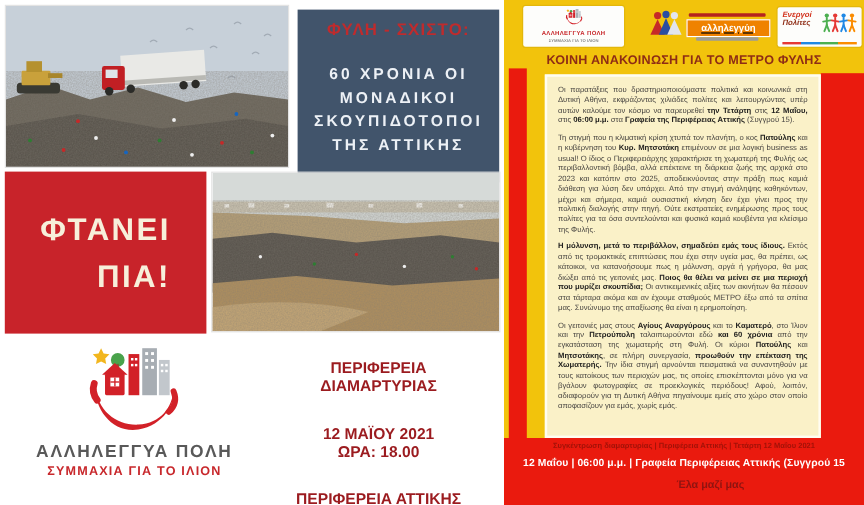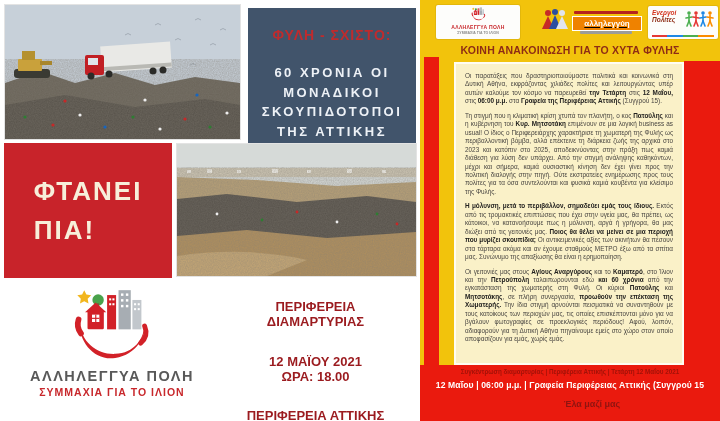--- a/index.html
+++ b/index.html
@@ -7,29 +7,29 @@
        font-family:"Liberation Sans",sans-serif;}
   .abs{position:absolute;}
 
   
   .lp{left:0;top:0;width:420px;height:421px;background:#fff;}
   .photo{border:1px solid #e3e3e3;box-sizing:border-box;overflow:hidden;}
   .photo1{left:4px;top:4px;width:237px;height:136px;}
   .photo2{left:176px;top:143px;width:241px;height:134px;}
 
   .headline-box{left:248px;top:8px;width:168px;height:144px;background:#41546b;
-    box-sizing:border-box;padding:19px 8px 0;text-align:center;}
+    box-sizing:border-box;padding:8px 8px 0;text-align:center;}
   .kicker{color:#bf2b2d;font-weight:bold;font-size:14px;letter-spacing:1px;}
   .headline{color:#edf1f6;font-weight:bold;font-size:13px;letter-spacing:2.5px;
     line-height:1.5;margin-top:20px;}
 
   .slogan-box{left:4px;top:143px;width:168px;height:135px;background:#c8232a;
     display:flex;align-items:center;justify-content:center;}
   .slogan{color:#f7efda;font-weight:bold;font-size:26px;letter-spacing:2px;
-    line-height:1.5;text-align:left;white-space:pre-line;}
+    line-height:1.5;text-align:right;white-space:pre-line;}
 
   .logo-wrap{left:14px;top:282px;width:196px;text-align:center;}
   .logo-name{font-size:14.5px;font-weight:bold;color:#595959;letter-spacing:1.5px;margin-top:2px;}
   .logo-sub{font-size:10.5px;font-weight:bold;color:#c8282c;letter-spacing:1px;margin-top:2px;}
 
   .event{left:211px;top:299px;width:209px;text-align:center;color:#9b1b1f;
     font-weight:bold;font-size:13px;line-height:1.18;}
   .pre{white-space:pre-line;}
   .event .gap{margin-top:24px;}
 
@@ -283,21 +283,21 @@
             <line x1="25" y1="5" x2="25" y2="11"></line>
             <line x1="22" y1="7" x2="28" y2="8"></line>
             <line x1="25" y1="11" x2="23" y2="16"></line>
             <line x1="25" y1="11" x2="27" y2="16"></line>
           </g>
       </g>
     </svg>
     <div class="t3bar"></div>
   </div>
 
-  <div class="abs rp-title">ΚΟΙΝΗ ΑΝΑΚΟΙΝΩΣΗ ΓΙΑ ΤΟ ΧΥΤΑ ΦΥΛΗΣ</div>
+  <div class="abs rp-title">ΚΟΙΝΗ ΑΝΑΚΟΙΝΩΣΗ ΓΙΑ ΤΟ ΜΕΤΡΟ ΦΥΛΗΣ</div>
 
   <div class="abs panel">
       <p><span>Οι παρατάξεις που δραστηριοποιούμαστε πολιτικά και κοινωνικά στη Δυτική Αθήνα, εκφράζοντας χιλιάδες πολίτες και λειτουργώντας υπέρ αυτών καλούμε τον κόσμο να παρευρεθεί </span><span class="b">την Τετάρτη</span><span> στις </span><span class="b">12 Μαΐου,</span><span> στις </span><span class="b">06:00 μ.μ.</span><span> στα </span><span class="b">Γραφεία της Περιφέρειας Αττικής</span><span> (Συγγρού 15).</span></p>
       <p><span>Τη στιγμή που η κλιματική κρίση χτυπά τον πλανήτη, ο κος </span><span class="b">Πατούλης</span><span> και η κυβέρνηση του </span><span class="b">Κυρ. Μητσοτάκη</span><span> επιμένουν σε μια λογική business as usual! Ο ίδιος ο Περιφερειάρχης χαρακτήρισε τη χωματερή της Φυλής ως περιβαλλοντική βόμβα, αλλά επέκτεινε τη διάρκεια ζωής της αρχικά στο 2023 και κατόπιν στο 2025, αποδεικνύοντας στην πράξη πως καμιά διάθεση για λύση δεν υπάρχει. Από την στιγμή ανάληψης καθηκόντων, μέχρι και σήμερα, καμιά ουσιαστική κίνηση δεν έχει γίνει προς την πολιτική διαλογής στην πηγή. Ούτε εκστρατείες ενημέρωσης προς τους πολίτες για τα όσα συντελούνται και φυσικά καμιά κουβέντα για κλείσιμο της Φυλής.</span></p>
       <p><span class="b">Η μόλυνση, μετά το περιβάλλον, σημαδεύει εμάς τους ίδιους.</span><span> Εκτός από τις τρομακτικές επιπτώσεις που έχει στην υγεία μας, θα πρέπει, ως κάτοικοι, να κατανοήσουμε πως η μόλυνση, αργά ή γρήγορα, θα μας διώξει από τις γειτονιές μας. </span><span class="b">Ποιος θα θέλει να μείνει σε μια περιοχή που μυρίζει σκουπίδια;</span><span> Οι αντικειμενικές αξίες των ακινήτων θα πέσουν στα τάρταρα ακόμα και αν έχουμε σταθμούς ΜΕΤΡΟ έξω από τα σπίτια μας. Συνώνυμο της απαξίωσης θα είναι η ερημοποίηση.</span></p>
       <p><span>Οι γειτονιές μας στους </span><span class="b">Αγίους Αναργύρους</span><span> και το </span><span class="b">Καματερό</span><span>, στο Ίλιον και την </span><span class="b">Πετρούπολη</span><span> ταλαιπωρούνται εδώ </span><span class="b">και 60 χρόνια</span><span> από την εγκατάσταση της χωματερής στη Φυλή. Οι κύριοι </span><span class="b">Πατούλης</span><span> και </span><span class="b">Μητσοτάκης</span><span>, σε πλήρη συνεργασία, </span><span class="b">προωθούν την επέκταση της Χωματερής.</span><span> Την ίδια στιγμή αρνούνται πεισματικά να συναντηθούν με τους κατοίκους των περιοχών μας, τις οποίες επισκέπτονται μόνο για να βγάλουν φωτογραφίες σε προεκλογικές περιόδους! Αφού, λοιπόν, αδιαφορούν για τη Δυτική Αθήνα πηγαίνουμε εμείς στο χώρο στον οποίο αποφασίζουν για εμάς, χωρίς εμάς.</span></p>
     </div>
 
   <div class="abs f-muted">Συγκέντρωση διαμαρτυρίας | Περιφέρεια Αττικής | Τετάρτη 12 Μαΐου 2021</div>
   <div class="abs f-info">12 Μαΐου | 06:00 μ.μ. | Γραφεία Περιφέρειας Αττικής (Συγγρού 15</div>

